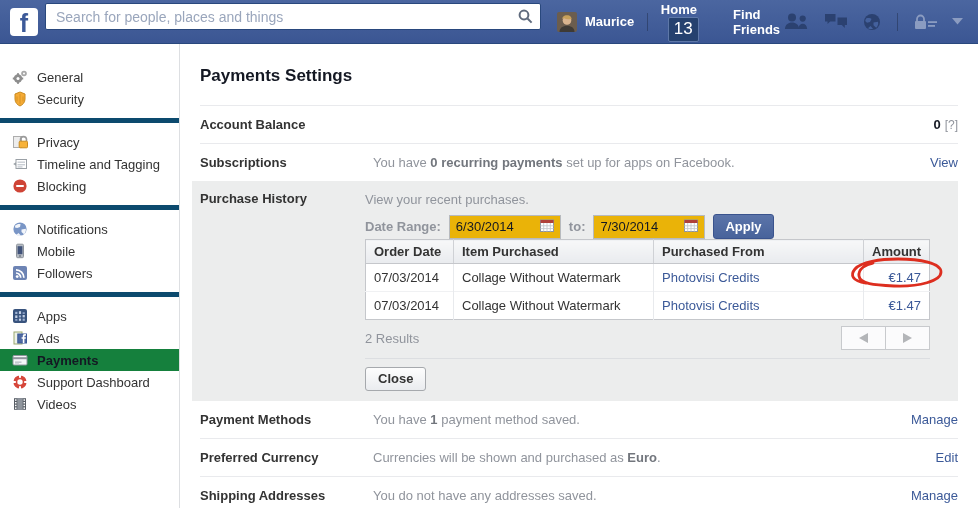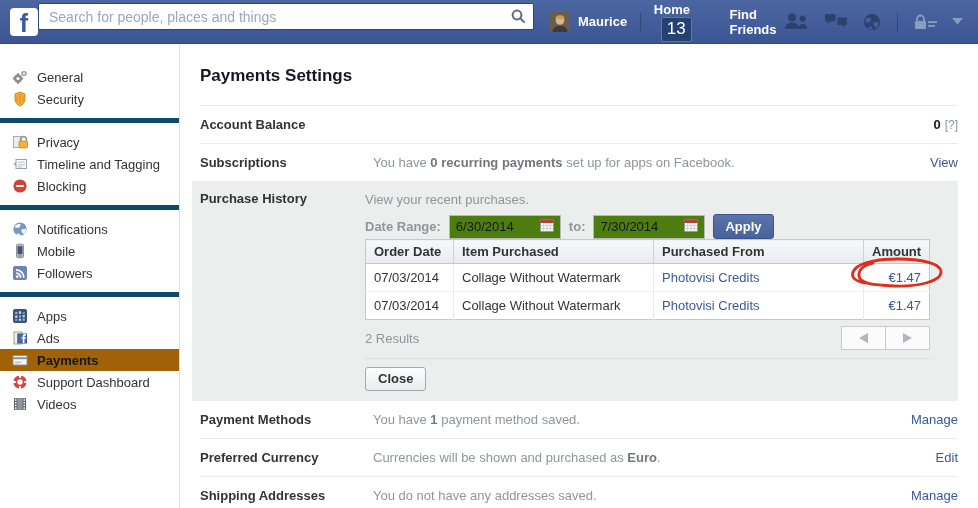--- a/index.html
+++ b/index.html
@@ -6,21 +6,21 @@
   html,body { width:978px; height:508px; overflow:hidden; background:#fff;
     font-family:"Liberation Sans", sans-serif; }
 
   
   .topbar { height:44px; background:linear-gradient(#4b66a0,#3b5693);
     border-bottom:1px solid #29487d; display:flex; align-items:center;
     padding:0 15px 0 10px; }
   .fb-logo { width:28px; height:28px; background:#fff; border-radius:4px;
     color:#3c5a99; font-weight:bold; font-size:25px; line-height:30px;
     text-align:center; flex:none; cursor:pointer; }
-  .searchwrap { position:relative; width:496px; height:37px; flex:none; }
+  .searchwrap { position:relative; width:496px; height:37px; margin-left:7px; flex:none; }
   .searchwrap input { width:100%; height:27px; border:1px solid #29487d; border-radius:2px;
     padding:0 32px 0 10px; font-size:14px; color:#141823; outline:none;
     font-family:"Liberation Sans", sans-serif; }
   .searchwrap input::placeholder { color:#9aa6bc; }
   .mag { position:absolute; right:8px; top:6px; }
   .tbright { display:flex; align-items:center; flex:1; margin-left:16px; color:#fff;
     font-size:13px; font-weight:bold; }
   .profile { display:flex; align-items:center; gap:8px; cursor:pointer;justify-content:center; }
   .avatar { width:20px; height:20px; border-radius:2px; overflow:hidden; flex:none; }
   .tbsep { width:1px; height:18px; background:rgba(0,0,0,0.25); margin:0 13px; }
@@ -32,21 +32,21 @@
   .jewels { margin-left:auto; display:flex; align-items:center; gap:15px; }
   .jewel { cursor:pointer; display:flex; }
 
   
   .page { display:flex; height:464px; }
   .sidebar { width:180px; flex:none; border-right:1px solid #dddfe2; padding-top:14px; }
   .sgroup { padding:8px 0; }
   .sgroup + .sgroup { border-top:5px solid #0c4a6e; }
   .sitem { display:flex; align-items:center; height:22px; padding-left:12px; gap:9px;
     font-size:13px; color:#333; cursor:pointer; }
-  .sitem.active { background:#a16207; font-weight:bold; color:#141823; }
+  .sitem.active { background:#15803d; font-weight:bold; color:#141823; }
   .sicon { width:16px; height:16px; flex:none; display:flex; }
 
   .content { flex:1; padding:0 20px; }
   .page-title { font-size:17px; font-weight:bold; color:#141823;
     padding:22px 0 19px; border-bottom:1px solid #e9eaed; }
   .row { display:flex; align-items:baseline; padding:11px 0; font-size:13px; }
   .row.bt { border-top:1px solid #e9eaed; }
   .rlabel { width:173px; flex:none; font-weight:bold; color:#333; }
   .rmid { flex:1; color:#90949c; }
   .rmid b { color:#72767d; }
@@ -55,21 +55,21 @@
   .balval { font-weight:bold; color:#141823; }
   .balhelp { color:#90949c; font-size:12px; margin-left:4px; text-decoration:none; }
 
   
   .ph { background:#eceded; margin-left:-8px; padding:10px 0 10px 8px; }
   .ph-flex { display:flex; align-items:flex-start; font-size:13px; }
   .ph-content { flex:1; padding-right:28px; }
   .ph-desc { color:#90949c; padding-top:1px; }
   .daterange { display:flex; align-items:center; gap:8px; margin-top:7px;
     color:#90949c; font-weight:bold; }
-  .dinput { width:112px; height:24px; background:#4d7c0f; border:1px solid #b7babe;
+  .dinput { width:112px; height:24px; background:#eab308; border:1px solid #b7babe;
     display:flex; align-items:center; justify-content:space-between;
     padding:0 6px; font-weight:normal; color:#141823; cursor:text; }
   .btn-apply { background:linear-gradient(#5b74a9,#48639b); border:1px solid #3a538d;
     border-radius:3px; color:#fff; font-weight:bold; font-size:13px;
     padding:4px 11px; cursor:pointer; font-family:"Liberation Sans", sans-serif; }
 
   .tablewrap { position:relative; }
   table.ptable { width:100%; border-collapse:collapse; background:#fff;
     border:1px solid #c5c7cb; table-layout:fixed; }
   .ptable th { background:linear-gradient(#f7f8f9,#e9ebee); font-size:13px; font-weight:bold;

